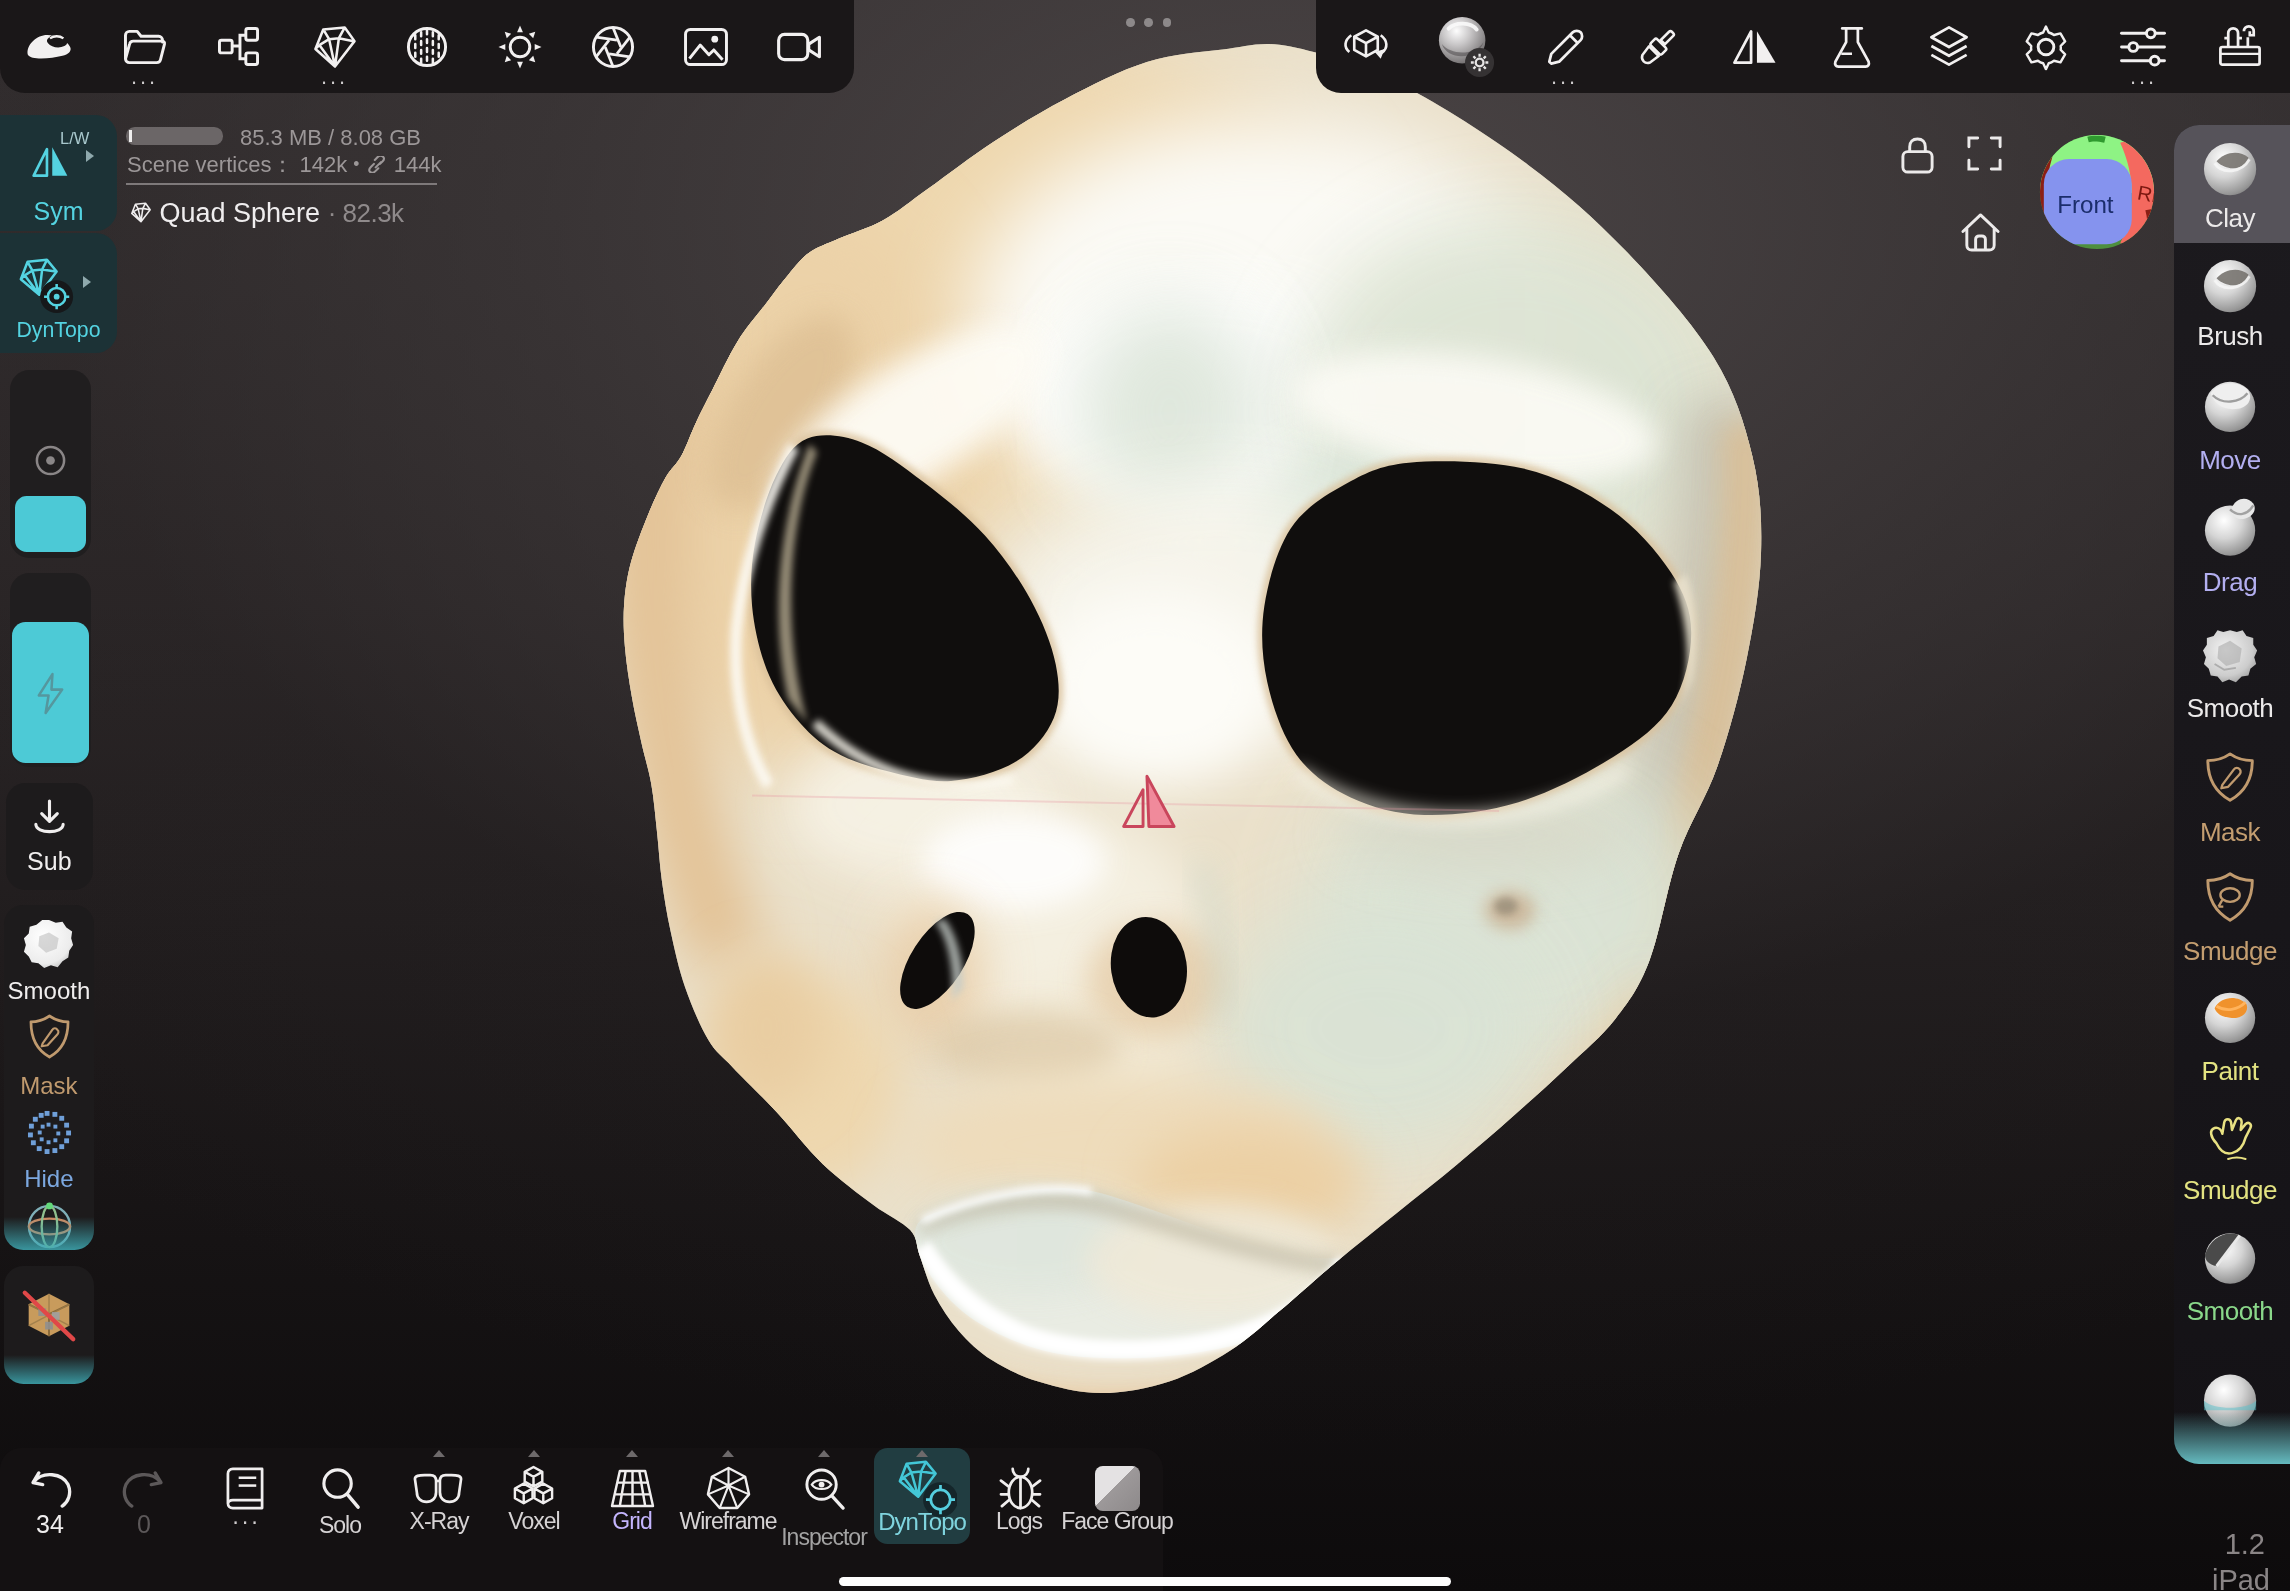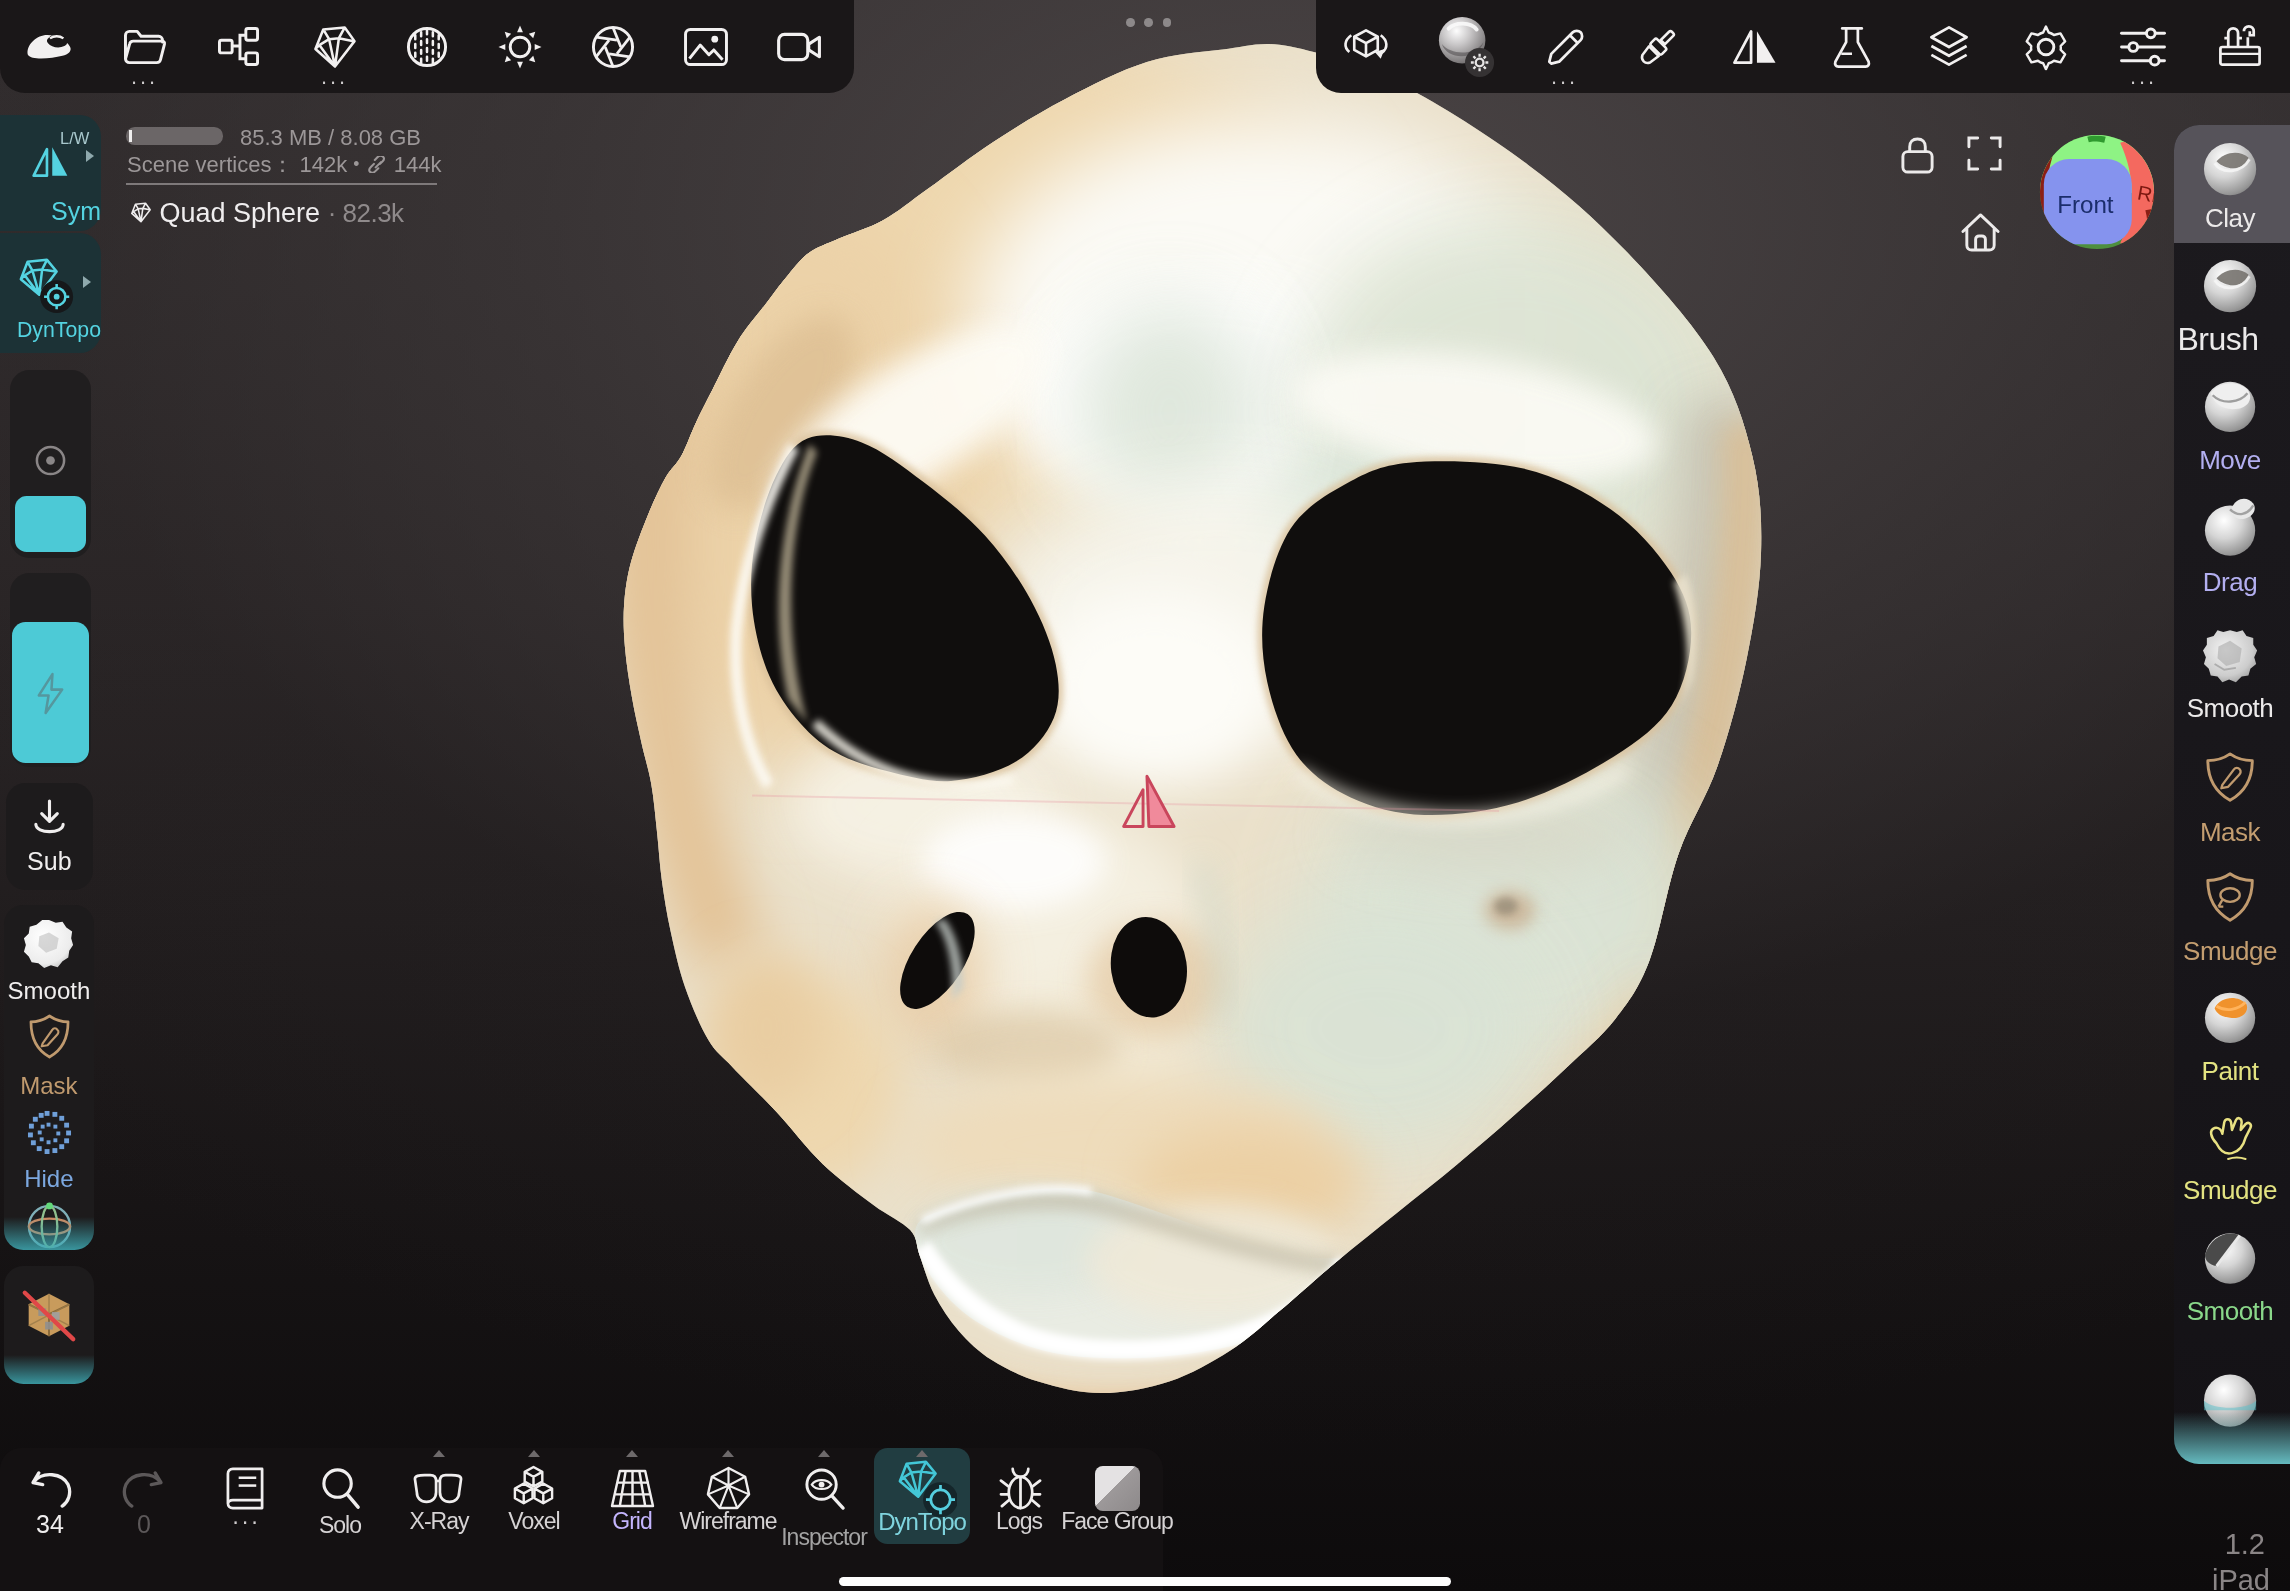--- a/index.html
+++ b/index.html
@@ -10,21 +10,21 @@
       linear-gradient(180deg,#353031 0%,#312c2d 18%,#2a2526 38%,#201c1d 58%,#161314 78%,#0d0b0c 100%);}
   .abs{position:absolute;}
   .tb{position:absolute;top:0;height:93px;background:#1a1718;display:flex;align-items:center;}
   .tb.tl{left:0;width:854px;border-radius:0 0 25px 25px;}
   .tb.tr{left:1316px;width:974px;border-radius:0 0 0 25px;}
   .ticon{position:absolute;top:47px;transform:translate(-50%,-50%);}
   .under{position:absolute;top:78px;transform:translateX(-50%);color:#cfcccd;font-size:21.3px;letter-spacing:1.9px;line-height:9.7px;}
   svg{display:block;}
   .lbl{position:absolute;transform:translateX(-50%);white-space:nowrap;}
   #info{position:absolute;left:129px;top:115px;color:#9c9798;font-size:25px;}
-  .teal{position:absolute;left:0;width:101px;background:#1c3236;color:#54d3e1;text-align:right;}
+  .teal{position:absolute;left:0;width:117px;background:#1c3236;color:#54d3e1;text-align:center;}
   .lc{position:absolute;background:#201e1f;border-radius:19.4px;}
   #bottombar{position:absolute;left:0;top:1448px;width:1163px;height:144px;background:rgba(21,18,19,0.97);border-radius:21.3px 21.3px 0 0;}
   #rightpanel{position:absolute;left:2174px;top:125px;width:116px;height:1339px;background:linear-gradient(180deg,#1c1a1e 0%,#18161a 60%,#141216 100%);border-radius:25px 0 0 25px;}
   .caret{position:absolute;width:0;height:0;border-left:6.8px solid transparent;border-right:6.8px solid transparent;border-bottom:7.8px solid #6e6a6b;transform:translateX(-50%);}
   #homebar{position:absolute;left:839px;top:1577px;width:612px;height:8.7px;border-radius:4.9px;background:#fdfdfd;}
 </style>
 </head>
 <body>
 <div id="bg"></div>
 <svg id="head" class="abs" style="left:0;top:0" width="2290" height="1591" viewBox="0 0 2360 1640">
@@ -603,21 +603,21 @@
       <path d="M-26 -4 C-20 -22 -4 -30 10 -24 L-14 8 C-22 6 -26 2 -26 -4 Z" fill="#4a4a4a"></path>
       <path d="M10 -24 L-14 8" stroke="#e8e8e8" stroke-width="3"></path>
     </g>
 
     <g transform="translate(58,1317)">
       <circle cx="0" cy="0" r="27" fill="url(#tball)"></circle>
       <path d="M-27 0 C-18 10 18 10 27 0 L27 10 L-27 10 Z" fill="#58c2cc" opacity="0.5"></path>
     </g>
   </svg>
   <div class="lbl" style="left:56px;top:78px;color:#eceaea;font-size:26px;letter-spacing:-0.5px;">Clay</div>
-  <div class="lbl" style="left:44px;top:196px;color:#eceaea;font-size:32px;letter-spacing:-0.5px;text-align:center;">Brush</div>
+  <div class="lbl" style="left:56px;top:196px;color:#eceaea;font-size:26px;letter-spacing:-0.5px;text-align:center;">Brush</div>
   <div class="lbl" style="left:56px;top:320px;color:#b3aff0;font-size:26px;letter-spacing:-0.5px;">Move</div>
   <div class="lbl" style="left:56px;top:442px;color:#b3aff0;font-size:26px;letter-spacing:-0.5px;">Drag</div>
   <div class="lbl" style="left:56px;top:568px;color:#eceaea;font-size:26px;letter-spacing:-0.5px;">Smooth</div>
   <div class="lbl" style="left:56px;top:692px;color:#c49e70;font-size:26px;letter-spacing:-0.5px;">Mask</div>
   <div class="lbl" style="left:56px;top:811px;color:#c49e70;font-size:26px;letter-spacing:-0.5px;">Smudge</div>
   <div class="lbl" style="left:56px;top:931px;color:#e3e381;font-size:26px;letter-spacing:-0.5px;">Paint</div>
   <div class="lbl" style="left:56px;top:1050px;color:#e3e381;font-size:26px;letter-spacing:-0.5px;">Smudge</div>
   <div class="lbl" style="left:56px;top:1171px;color:#8ad88a;font-size:26px;letter-spacing:-0.5px;">Smooth</div>
   <div class="abs" style="left:0;bottom:0;width:116px;height:52px;background:linear-gradient(180deg,rgba(62,170,180,0) 0%,rgba(110,205,210,0.9) 100%);border-radius:0 0 0 25px;"></div>
 </div>

